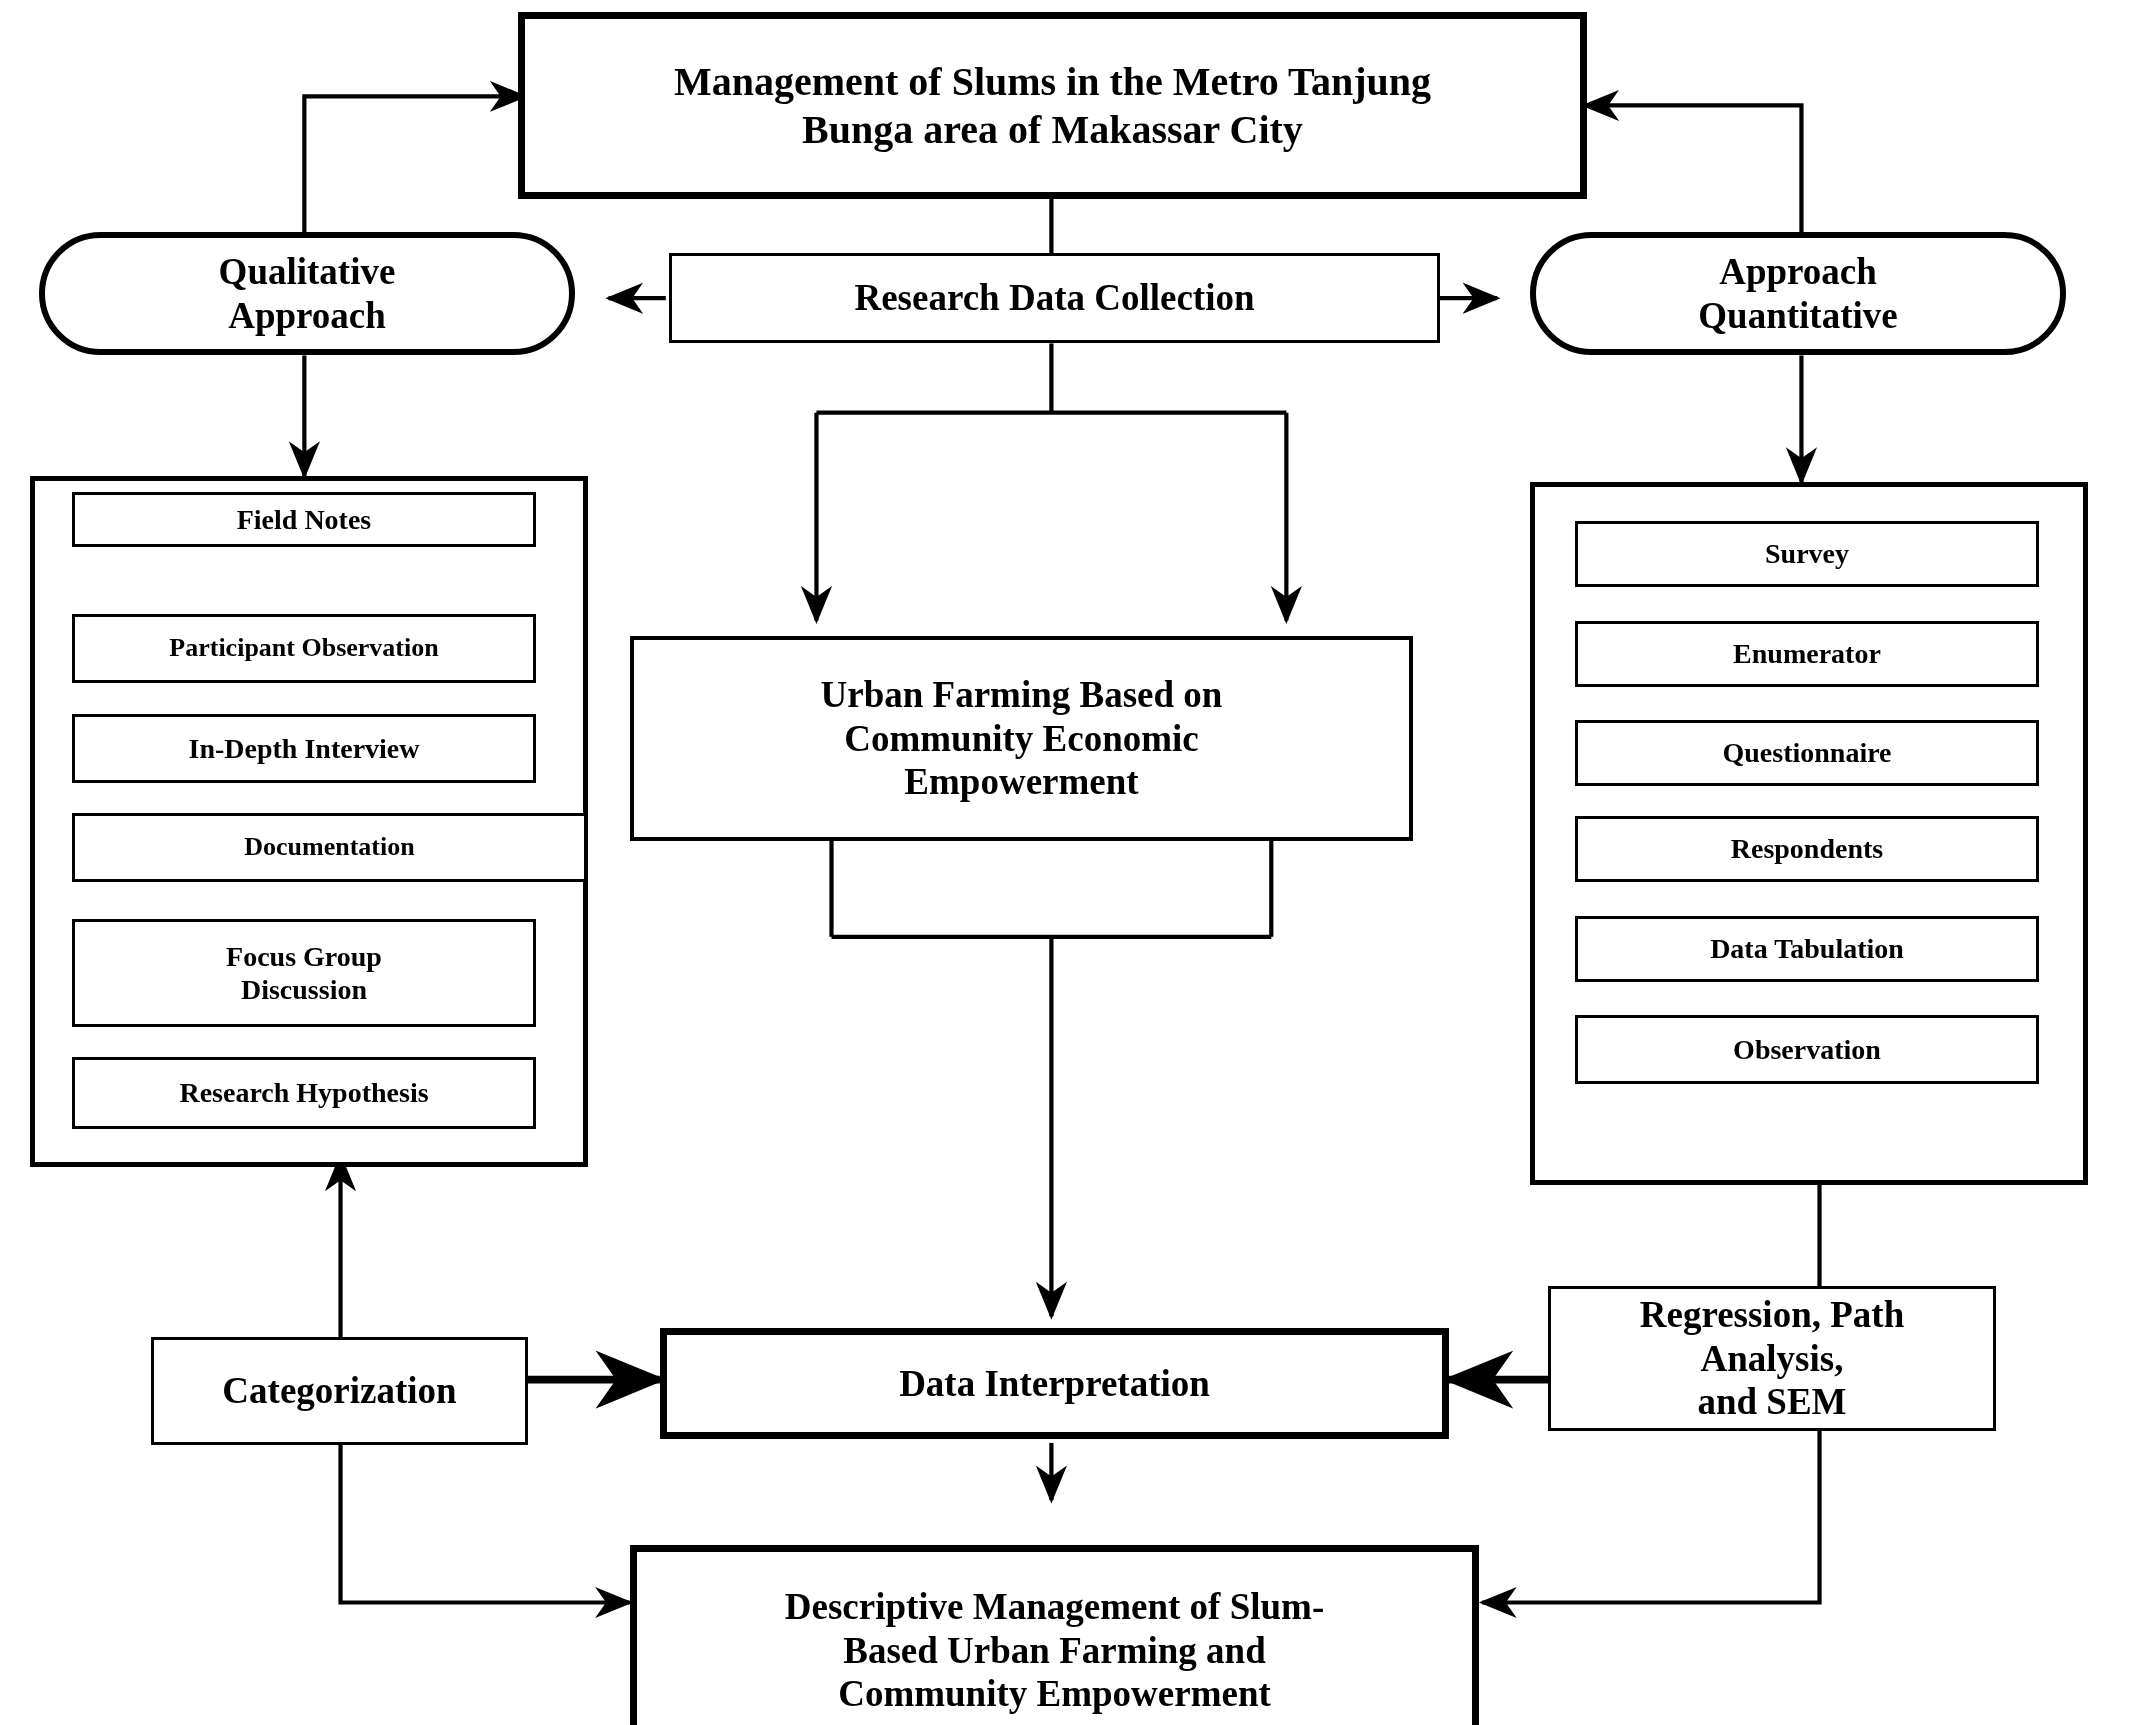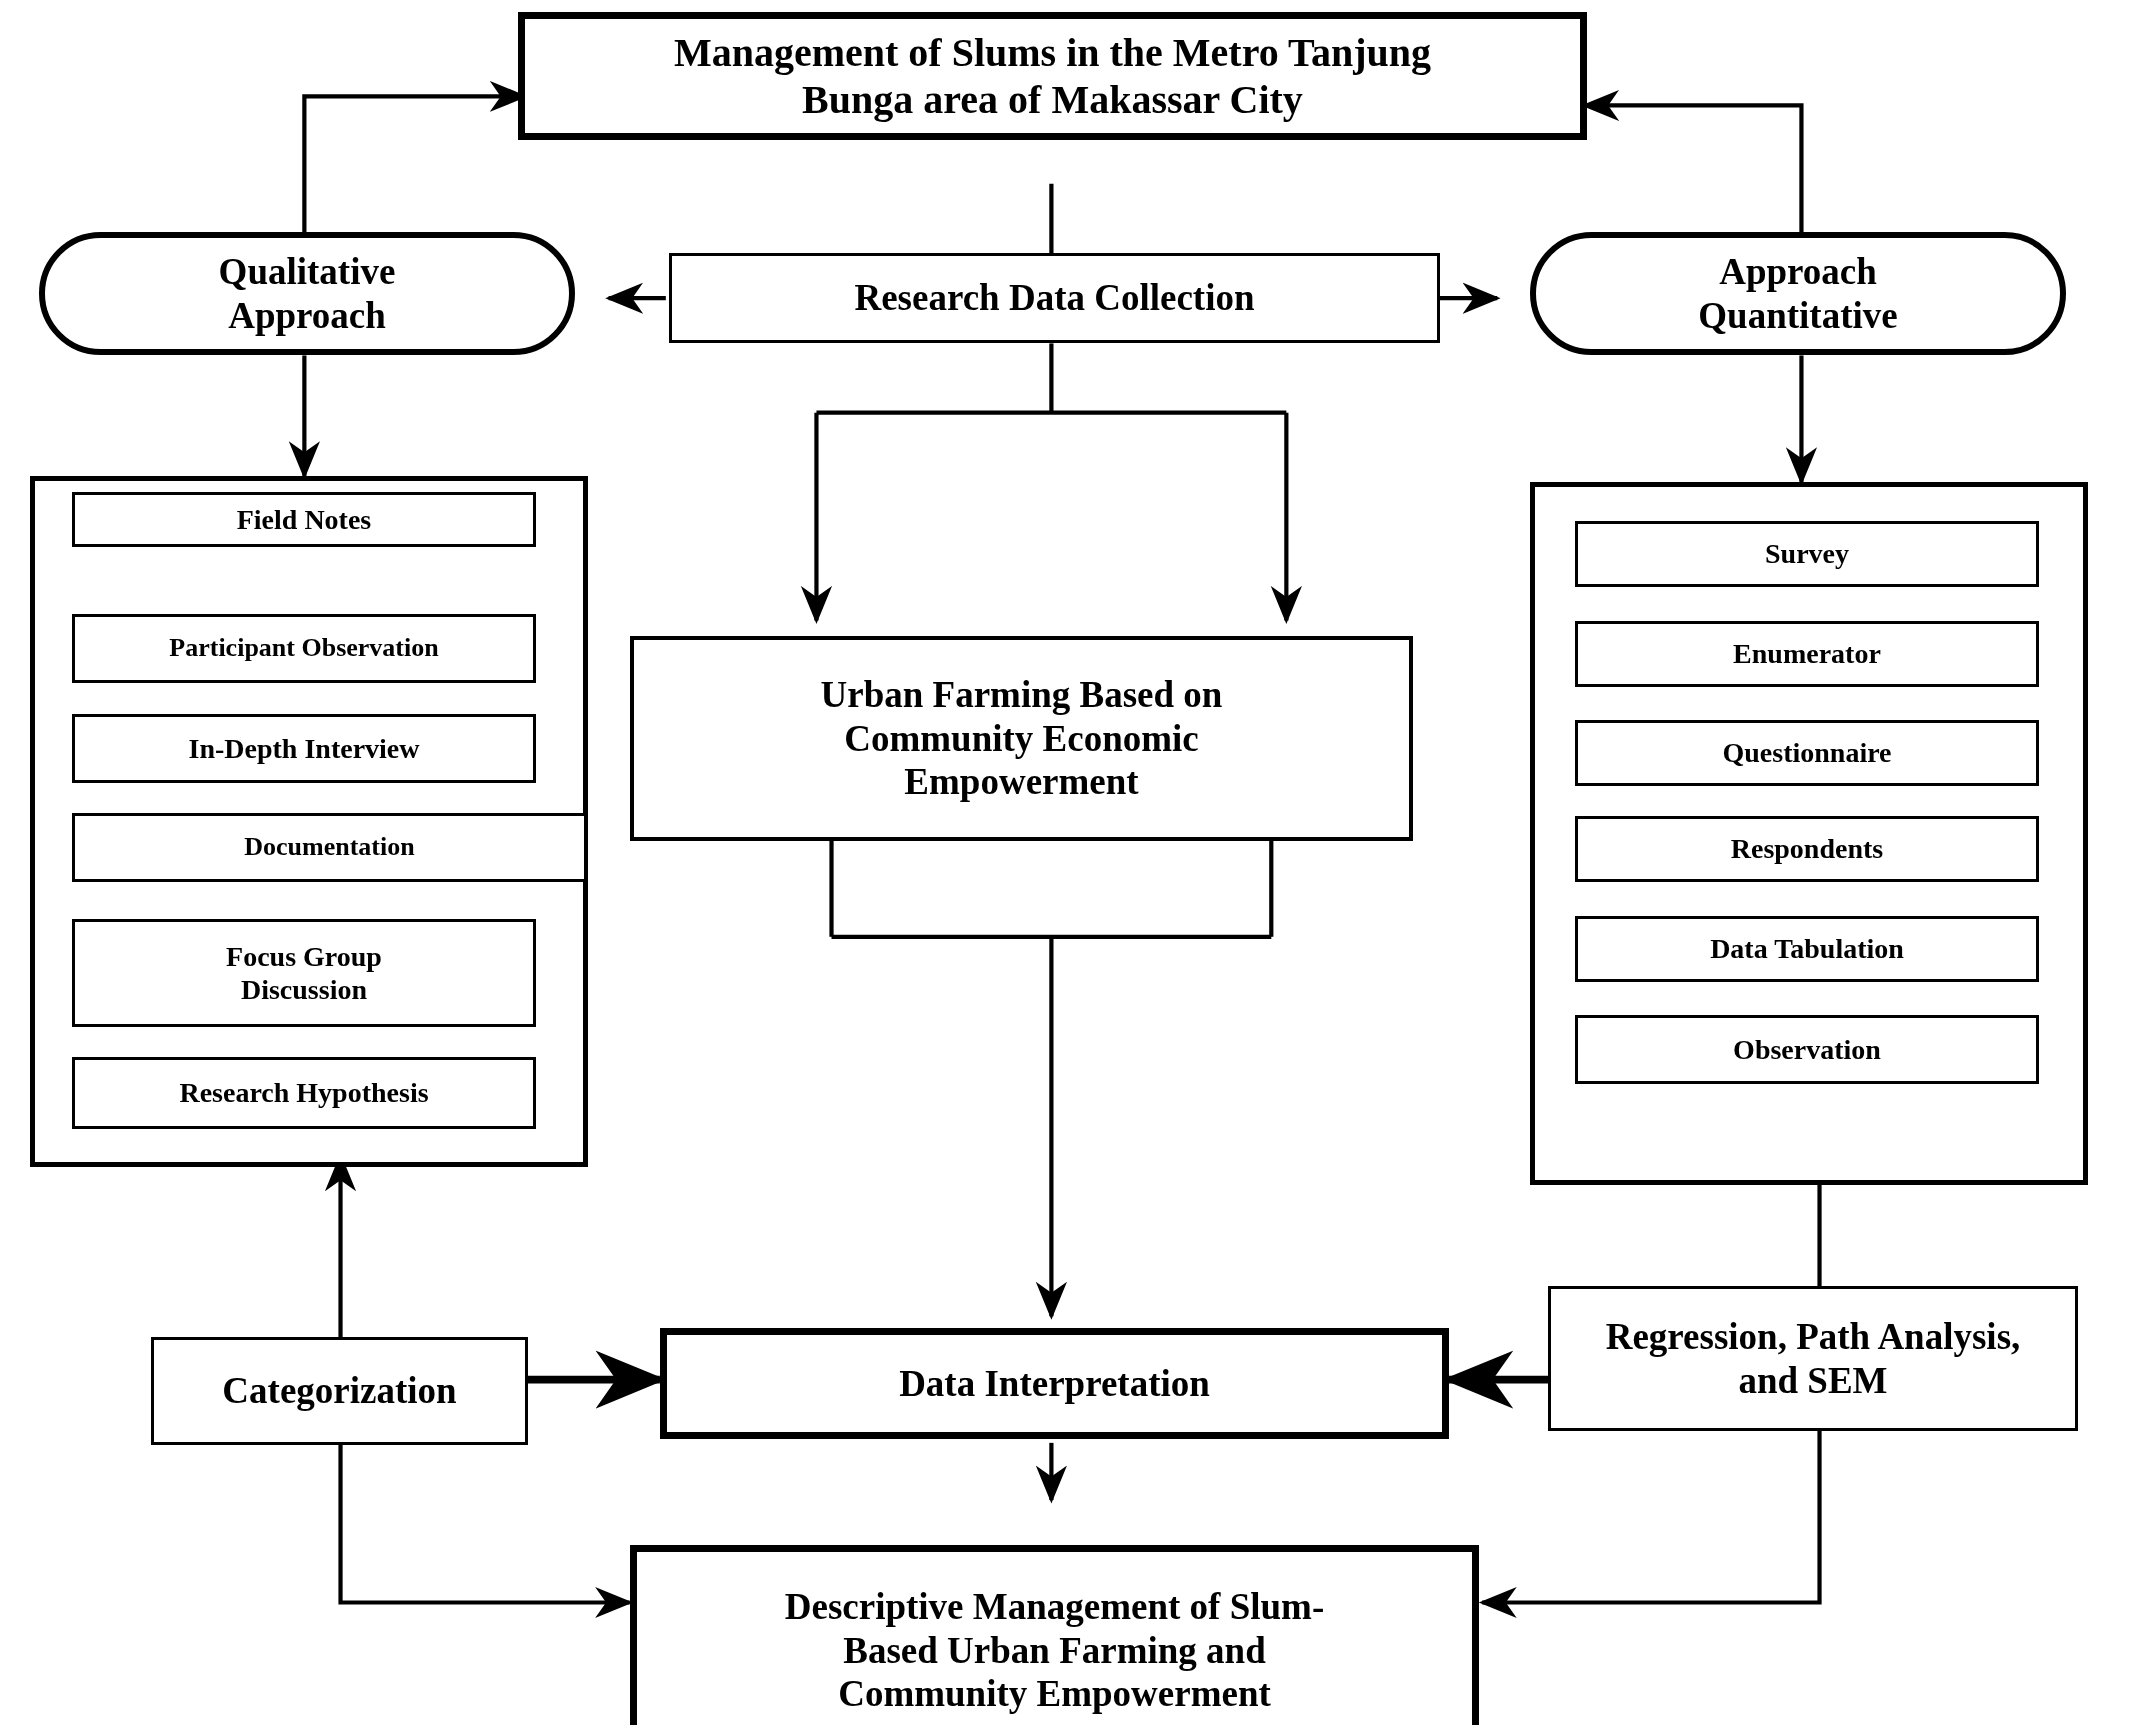--- a/index.html
+++ b/index.html
@@ -93,21 +93,21 @@
 
       <path d="M3020,2370 L3020,2660 L2460,2660" marker-end="url(#ah)"></path>
 
       <path d="M505,400 L505,160 L870,160" marker-end="url(#ah)"></path>
 
       <path d="M2990,400 L2990,175 L2630,175" marker-end="url(#ah)"></path>
 
     </g>
   </svg>
 
-  <div class="node heavy t-title" style="left:518px; top:12px; width:1069px; height:128px; padding:0 24px;">Management of Slums in the Metro  Tanjung
+  <div class="node heavy t-title" style="left:518px; top:12px; width:1069px; height:187px; padding:0 24px;">Management of Slums in the Metro  Tanjung
 Bunga area of Makassar City</div>
 
   <div class="node thin t-big" style="left:669px; top:253px; width:771px; height:90px;">Research Data Collection</div>
 
   <div class="node pill t-big" style="left:39px; top:232px; width:536px; height:123px;">Qualitative
 Approach</div>
 
   <div class="node pill t-big" style="left:1530px; top:232px; width:536px; height:123px;">Approach
 Quantitative</div>
 
@@ -131,21 +131,21 @@
   <div class="node thin t-item" style="left:1575px; top:1015px; width:464px; height:69px;">Observation</div>
 
   <div class="node medium t-big" style="left:630px; top:636px; width:783px; height:205px; padding:8px 24px;">Urban Farming Based on
 Community Economic
 Empowerment</div>
 
   <div class="node thin t-big" style="left:151px; top:1337px; width:377px; height:108px;">Categorization</div>
 
   <div class="node heavy t-big" style="left:660px; top:1328px; width:789px; height:111px;">Data Interpretation</div>
 
-  <div class="node thin t-big" style="left:1548px; top:1286px; width:530px; height:145px; padding:0 28px;">Regression, Path Analysis,
+  <div class="node thin t-big" style="left:1548px; top:1286px; width:448px; height:145px; padding:0 28px;">Regression, Path Analysis,
 and SEM</div>
 
   <div class="node heavy t-big" style="left:630px; top:1500px; width:849px; height:211px; padding:0 24px;margin-top:45px;">Descriptive Management of Slum-
 Based Urban Farming and
 Community Empowerment</div>
 
 </div>
 
 
 </body></html>

